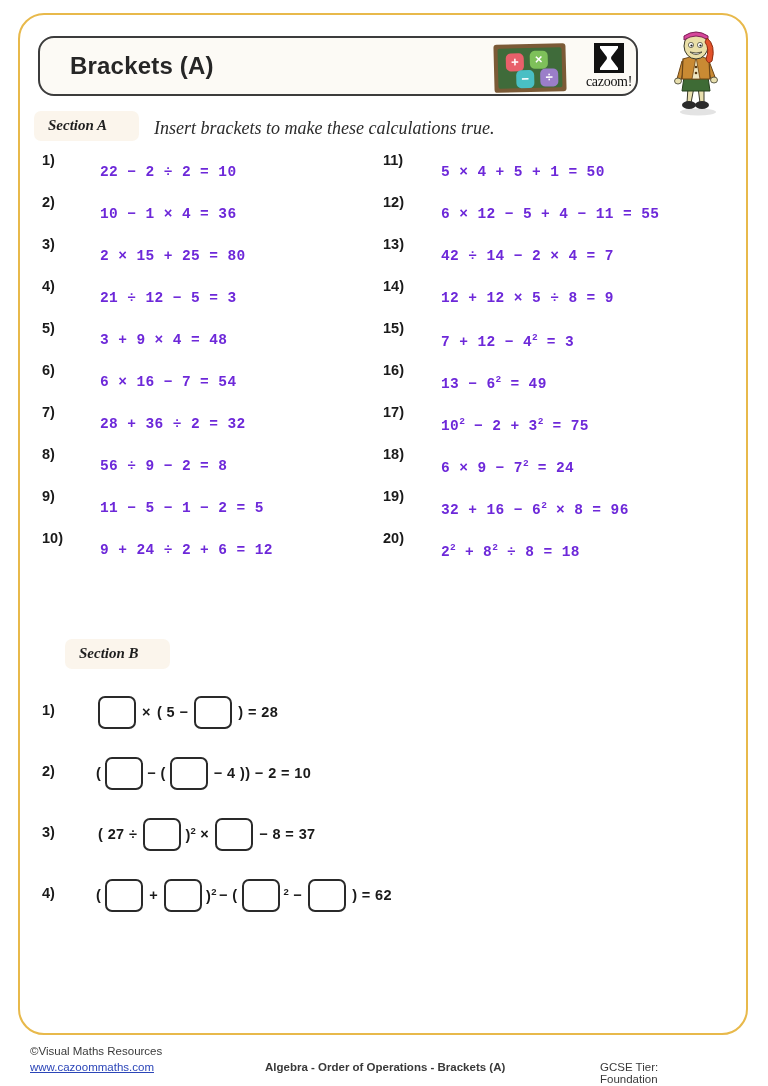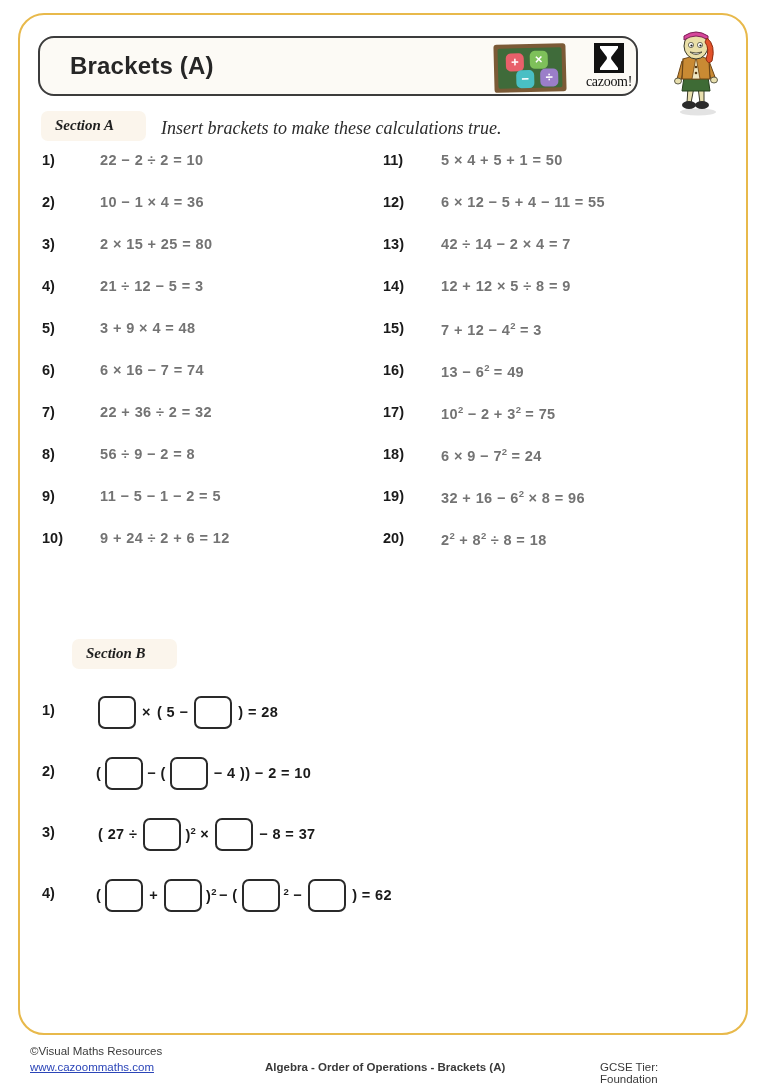--- a/index.html
+++ b/index.html
@@ -128,21 +128,21 @@
     position: absolute;
     left: 668px;
     top: 25px;
     width: 56px;
     height: 92px;
   }
 
   
   .section-head {
     position: absolute;
-    left: 41px;
+    left: 34px;
     width: 640px;
     height: 30px;
     text-align: right;
   }
   .section-pill {
     position: absolute;
     left: 0;
     top: 0;
     width: 105px;
     height: 30px;
@@ -194,26 +194,27 @@
     left: 0;
     top: 0;
     font-size: 14.5px;
     font-weight: bold;
     color: #1a1a1a;
     width: 34px;
   }
   .qa-expr {
     position: absolute;
     left: 58px;
-    top: 0;
+    top: 12px;
     font-size: 14.5px;
     font-weight: bold;
-    color: #737373;
+    color: #6d28d9;
     white-space: nowrap;
     letter-spacing: 0.4px;
+    font-family: Liberation Mono, monospace;
   }
   .qa-expr sup {
     font-size: 9.5px;
     vertical-align: super;
     letter-spacing: 0;
   }
 
   
   #section-b-questions {
     position: absolute;
@@ -413,31 +414,31 @@
         <div class="qa-expr">3 + 9 × 4 = 48</div>
       </div>
       <div class="qa-cell right">
         <div class="qa-num">15)</div>
         <div class="qa-expr">7 + 12 − 4<sup>2</sup> = 3</div>
       </div>
     </div>
     <div class="qa-row">
       <div class="qa-cell left">
         <div class="qa-num">6)</div>
-        <div class="qa-expr">6 × 16 − 7 = 74</div>
+        <div class="qa-expr">6 × 16 − 7 = 54</div>
       </div>
       <div class="qa-cell right">
         <div class="qa-num">16)</div>
         <div class="qa-expr">13 − 6<sup>2</sup> = 49</div>
       </div>
     </div>
     <div class="qa-row">
       <div class="qa-cell left">
         <div class="qa-num">7)</div>
-        <div class="qa-expr">22 + 36 ÷ 2 = 32</div>
+        <div class="qa-expr">28 + 36 ÷ 2 = 32</div>
       </div>
       <div class="qa-cell right">
         <div class="qa-num">17)</div>
         <div class="qa-expr">10<sup>2</sup> − 2 + 3<sup>2</sup> = 75</div>
       </div>
     </div>
     <div class="qa-row">
       <div class="qa-cell left">
         <div class="qa-num">8)</div>
         <div class="qa-expr">56 ÷ 9 − 2 = 8</div>

